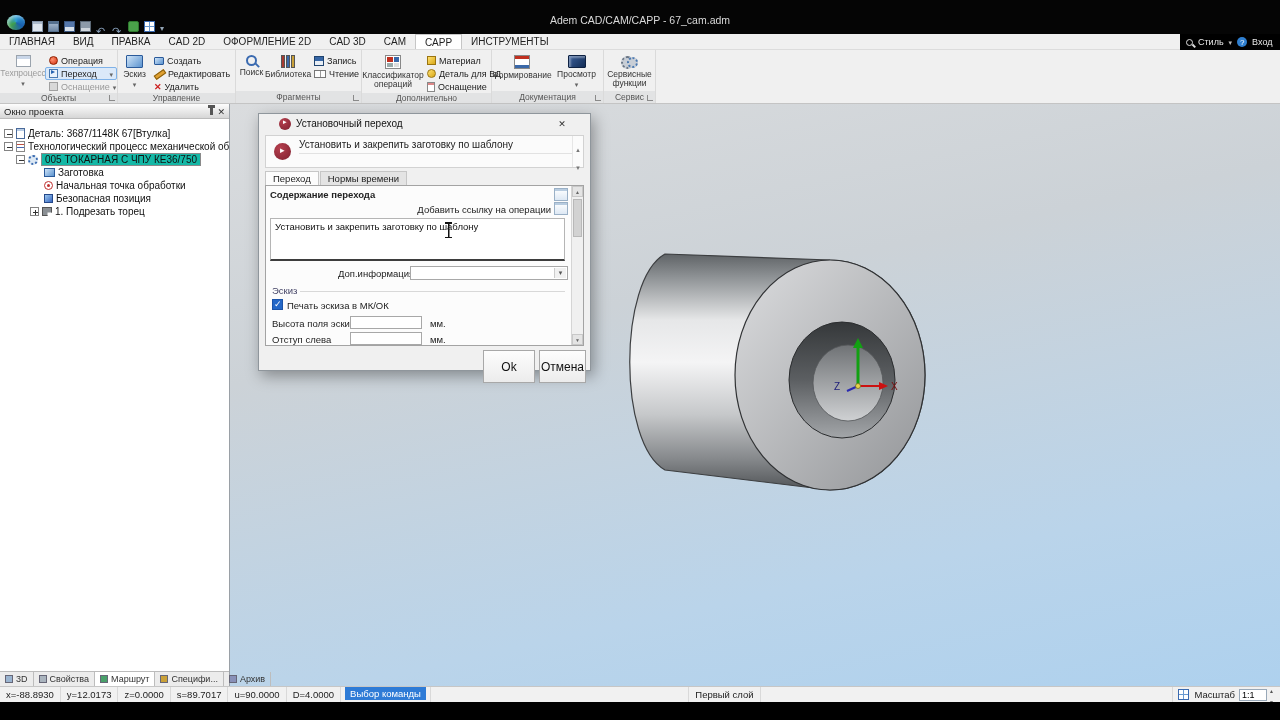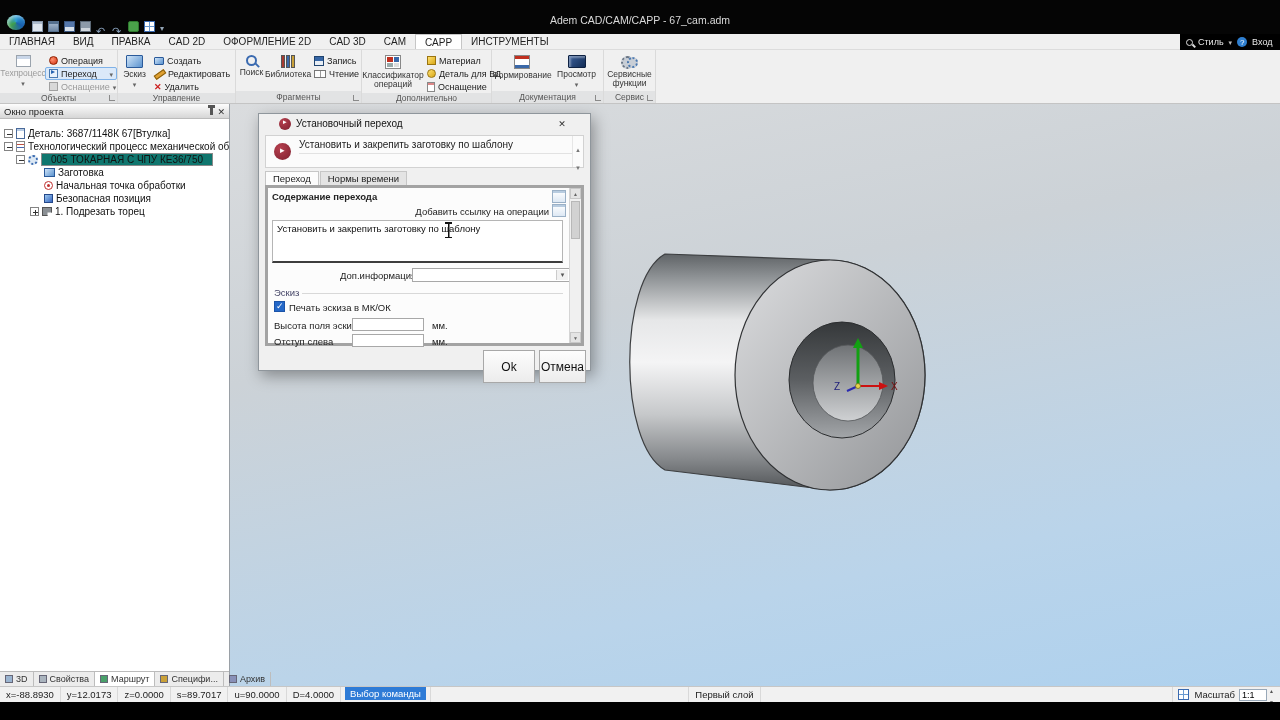--- a/index.html
+++ b/index.html
@@ -88,21 +88,21 @@
 .exp::before{content:"";position:absolute;left:2px;top:4px;width:5px;height:1px;background:#333}
 .exp.plus::after{content:"";position:absolute;left:4px;top:2px;width:1px;height:5px;background:#333}
 .ti-doc{width:9px;height:11px;background:#fff;border:1px solid #4a6a9a;box-shadow:inset 0 2px 0 #b8cce4}
 .ti-proc{width:9px;height:11px;background:#fff;border:1px solid #888;background-image:linear-gradient(#fff 2px,#c05040 2px,#c05040 3px,#fff 3px,#fff 5px,#4868b0 5px,#4868b0 6px,#fff 6px)}
 .ti-gear{width:10px;height:10px;border-radius:50%;border:2px dotted #3a6ab0;background:#dce8f4}
 .ti-mon{width:11px;height:9px;border:1px solid #2a5a9a;background:linear-gradient(135deg,#cfe4f8,#5b93cf)}
 .ti-point{width:9px;height:9px;border-radius:50%;border:1px solid #c03030;background:#fff;position:relative}
 .ti-point::after{content:"";position:absolute;left:2px;top:2px;width:3px;height:3px;border-radius:50%;background:#c03030}
 .ti-safe{width:9px;height:9px;background:linear-gradient(135deg,#9cc8f0,#3868c0);border:1px solid #24488a}
 .ti-tool{width:10px;height:9px;background:#8a8f94;border:1px solid #555;clip-path:polygon(0 0,100% 0,100% 60%,55% 60%,55% 100%,0 100%)}
-.sel{border:1px solid #8a8a8a;background:#0f766e;padding:0 9px}
+.sel{border:1px solid #8a8a8a;background:#14b8a6;padding:0 3px}
 .ptabs{position:absolute;left:0;bottom:0;width:100%;height:15px;background:#ececec;border-top:1px solid #bbb;display:flex}
 .ptab{display:flex;align-items:center;gap:3px;padding:0 5px;font-size:9px;color:#333;border-right:1px solid #bdbdbd}
 .ptab.active{background:#fff;font-weight:normal}
 .pti{width:8px;height:8px;border:1px solid #667;flex:none}
 .pti-3d{background:#9ab4d0}.pti-prop{background:#aab4be}.pti-route{background:#4aa06a}.pti-spec{background:#c9a038}.pti-arch{background:#8890b8}
 
 .viewport{position:absolute;left:230px;top:104px;width:1050px;height:582px;background:linear-gradient(168deg,#dadcde 0%,#ccd2d7 35%,#bad4ea 75%,#aed1ee 100%)}
 svg{font-family:inherit}
 
 .dialog{position:absolute;left:258px;top:113px;width:333px;height:258px;background:#f0f0f0;border:1px solid #8f969c;box-shadow:3px 5px 14px rgba(0,0,0,.35);z-index:10}
@@ -116,21 +116,21 @@
 .dhico::after{content:"▸";color:#fff;font-size:9px;position:absolute;left:6px;top:2px}
 .dhtext{flex:1;align-self:stretch;padding-top:3px}
 .dhtext span{display:block;font-size:10px;color:#222;border-bottom:1px solid #e2e2e2;padding-bottom:3px}
 .dhspin{width:11px;align-self:stretch;display:flex;flex-direction:column;justify-content:space-between;padding:2px 0;align-items:center;border-left:1px solid #e6e6e6}
 .dhspin i::after{font-size:6px;color:#777;font-style:normal}
 .dhspin i:first-child::after{content:"▲"}
 .dhspin i:last-child::after{content:"▼"}
 .dtabs{position:absolute;left:6px;top:57px;height:15px;display:flex;gap:1px}
 .dtab{padding:1px 7px;background:#e4e4e4;border:1px solid #c6c6c6;border-bottom:none;font-size:9.5px;color:#222}
 .dtab.active{background:#fcfcfc}
-.dbody{position:absolute;left:6px;top:71px;right:6px;height:161px;background:#fcfcfc;border:3px solid #a3a3a3}
+.dbody{position:absolute;left:6px;top:71px;right:6px;height:161px;background:#fcfcfc;border:1px solid #a3a3a3}
 .dct{position:absolute;left:4px;top:3px;font-size:9.5px;font-weight:bold;color:#222}
 .notebtn{position:absolute;width:14px;height:13px;border:1px solid #9ab0c6;background:linear-gradient(#fff,#dde8f4);box-shadow:inset 0 2px 0 #b8cce0}
 .addlink{position:absolute;right:32px;top:18px;font-size:9.5px;color:#222}
 .dtextarea{position:absolute;left:4px;right:18px;top:32px;height:43px;background:#fff;border:1px solid #b5b5b5;border-bottom:2px solid #3d3d3d;padding:2px 4px;font-size:9.5px;color:#111;line-height:12px}
 .dlabel{position:absolute;font-size:9.5px;color:#222}
 .combo{position:absolute;left:144px;top:80px;width:158px;height:14px;background:#fff;border:1px solid #a8a8a8}
 .ccaret{position:absolute;right:1px;top:1px;bottom:1px;width:12px;background:#f1f1f1;border-left:1px solid #ccc;display:flex;align-items:center;justify-content:center}
 .ccaret::after{content:"▾";font-size:7px;color:#555}
 .grphr{position:absolute;left:34px;right:18px;top:105px;height:1px;background:#d8d8d8}
 .cb{position:absolute;left:6px;top:113px;width:11px;height:11px;background:#2468c8;border:1px solid #1b53a8}

